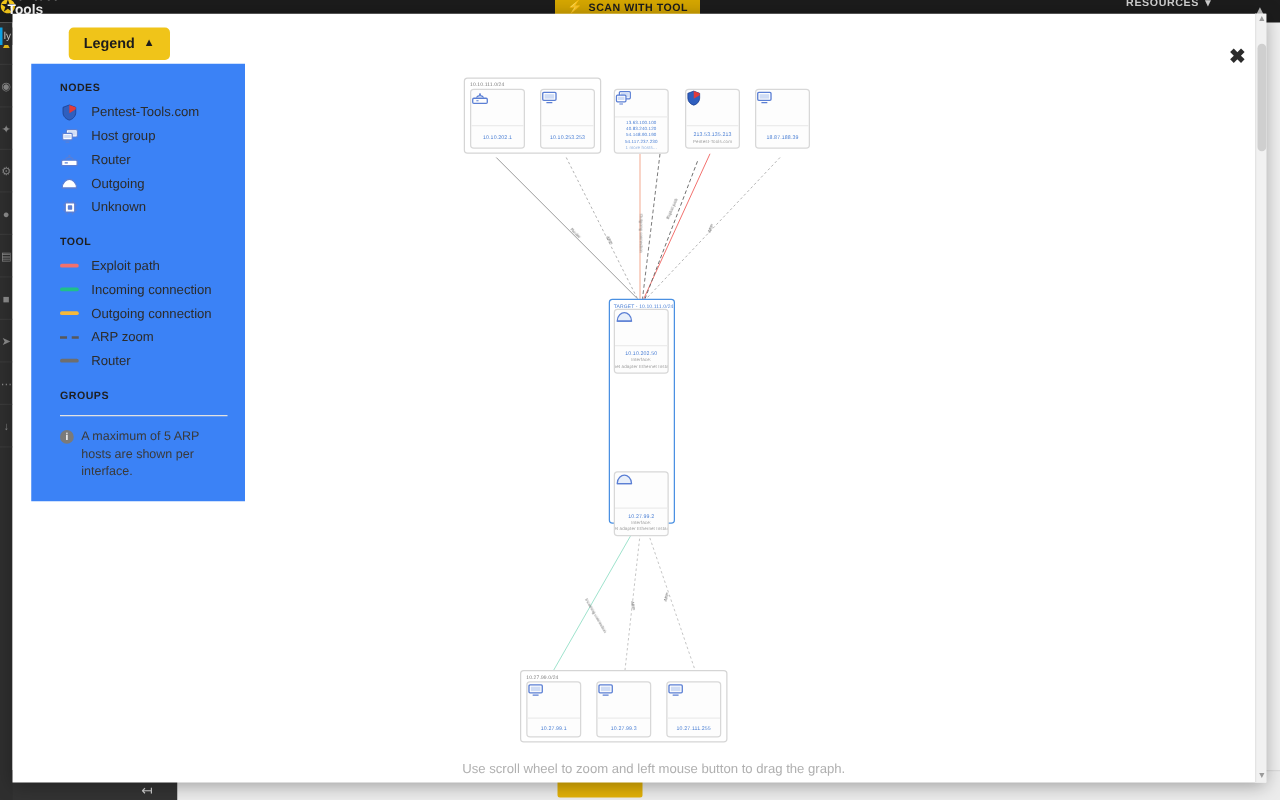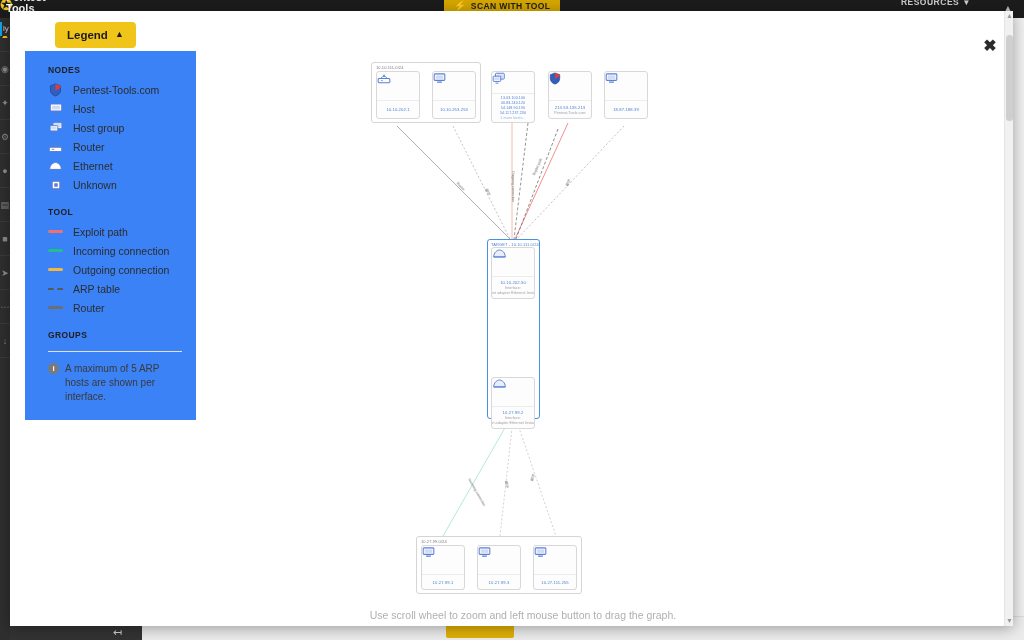--- a/index.html
+++ b/index.html
@@ -501,30 +501,20 @@
     <div class="legend-row">
       <span class="legend-ico">
         <svg width="13" height="14" viewBox="0 0 20 22">
           <path d="M10 1.5 L18 4.5 V11 C18 16 14 19.5 10 20.5 C6 19.5 2 16 2 11 V4.5 Z" fill="#2f5fbf" stroke="#1c3f8f" stroke-width="1"></path>
           <path d="M10 1.5 L18 4.5 V7 L10 12 Z" fill="#e23b3b"></path>
         </svg>
       </span>
       <span class="lbl">Pentest-Tools.com</span>
     </div>
 
-    <div class="legend-row">
-      <span class="legend-ico">
-        <svg width="14" height="13" viewBox="0 0 22 20">
-          <rect x="2" y="3" width="18" height="11" rx="1.6" fill="#fff" stroke="#5b7fd4" stroke-width="1.7"></rect>
-          <rect x="4.5" y="5.5" width="13" height="6" fill="#cfdcf5"></rect>
-          <line x1="7" y1="17" x2="15" y2="17" stroke="#5b7fd4" stroke-width="1.7"></line>
-        </svg>
-      </span>
-      <span class="lbl">Host</span>
-    </div>
 
     <div class="legend-row">
       <span class="legend-ico">
         <svg width="14" height="14" viewBox="0 0 24 22">
           <rect x="7" y="2" width="15" height="10" rx="1.4" fill="#fff" stroke="#5b7fd4" stroke-width="1.6"></rect>
           <rect x="9" y="4" width="11" height="6" fill="#cfdcf5"></rect>
           <rect x="2" y="7" width="13" height="9" rx="1.4" fill="#fff" stroke="#5b7fd4" stroke-width="1.6"></rect>
           <rect x="4" y="9" width="9" height="4.5" fill="#cfdcf5"></rect>
           <line x1="6" y1="19" x2="11" y2="19" stroke="#5b7fd4" stroke-width="1.5"></line>
         </svg>
@@ -544,21 +534,21 @@
       <span class="lbl">Router</span>
     </div>
 
     <div class="legend-row">
       <span class="legend-ico">
         <svg width="16" height="12" viewBox="0 0 26 18">
           <path d="M3 15 C3 7 9 3 13 3 C17 3 23 7 23 15 Z" fill="#fff" stroke="#5b7fd4" stroke-width="1.7" stroke-linejoin="round"></path>
           <line x1="3" y1="15" x2="23" y2="15" stroke="#5b7fd4" stroke-width="1.7"></line>
         </svg>
       </span>
-      <span class="lbl">Ethernet</span>
+      <span class="lbl">Outgoing</span>
     </div>
 
     <div class="legend-row">
       <span class="legend-ico">
         <svg width="14" height="14" viewBox="0 0 20 20">
           <rect x="4.5" y="4.5" width="11" height="11" rx="1.2" fill="#fff" stroke="#5b7fd4" stroke-width="1.6"></rect>
           <rect x="7.5" y="7.5" width="5" height="5" rx=".8" fill="#5b7fd4"></rect>
           <line x1="7" y1="2" x2="7" y2="4.5" stroke="#5b7fd4" stroke-width="1.4"></line>
           <line x1="13" y1="2" x2="13" y2="4.5" stroke="#5b7fd4" stroke-width="1.4"></line>
           <line x1="7" y1="15.5" x2="7" y2="18" stroke="#5b7fd4" stroke-width="1.4"></line>
@@ -581,21 +571,21 @@
     <div class="legend-row">
       <span class="edge-swatch" style="background:#1fc08a;"></span>
       <span class="lbl">Incoming connection</span>
     </div>
     <div class="legend-row">
       <span class="edge-swatch" style="background:#f5b83d;"></span>
       <span class="lbl">Outgoing connection</span>
     </div>
     <div class="legend-row">
       <span class="edge-dash"></span>
-      <span class="lbl">ARP table</span>
+      <span class="lbl">ARP zoom</span>
     </div>
     <div class="legend-row">
       <span class="edge-swatch" style="background:#6e6e6e;"></span>
       <span class="lbl">Router</span>
     </div>
 
     <div class="legend-section-title spaced">GROUPS</div>
 
 
     <div id="legend-divider"></div>

